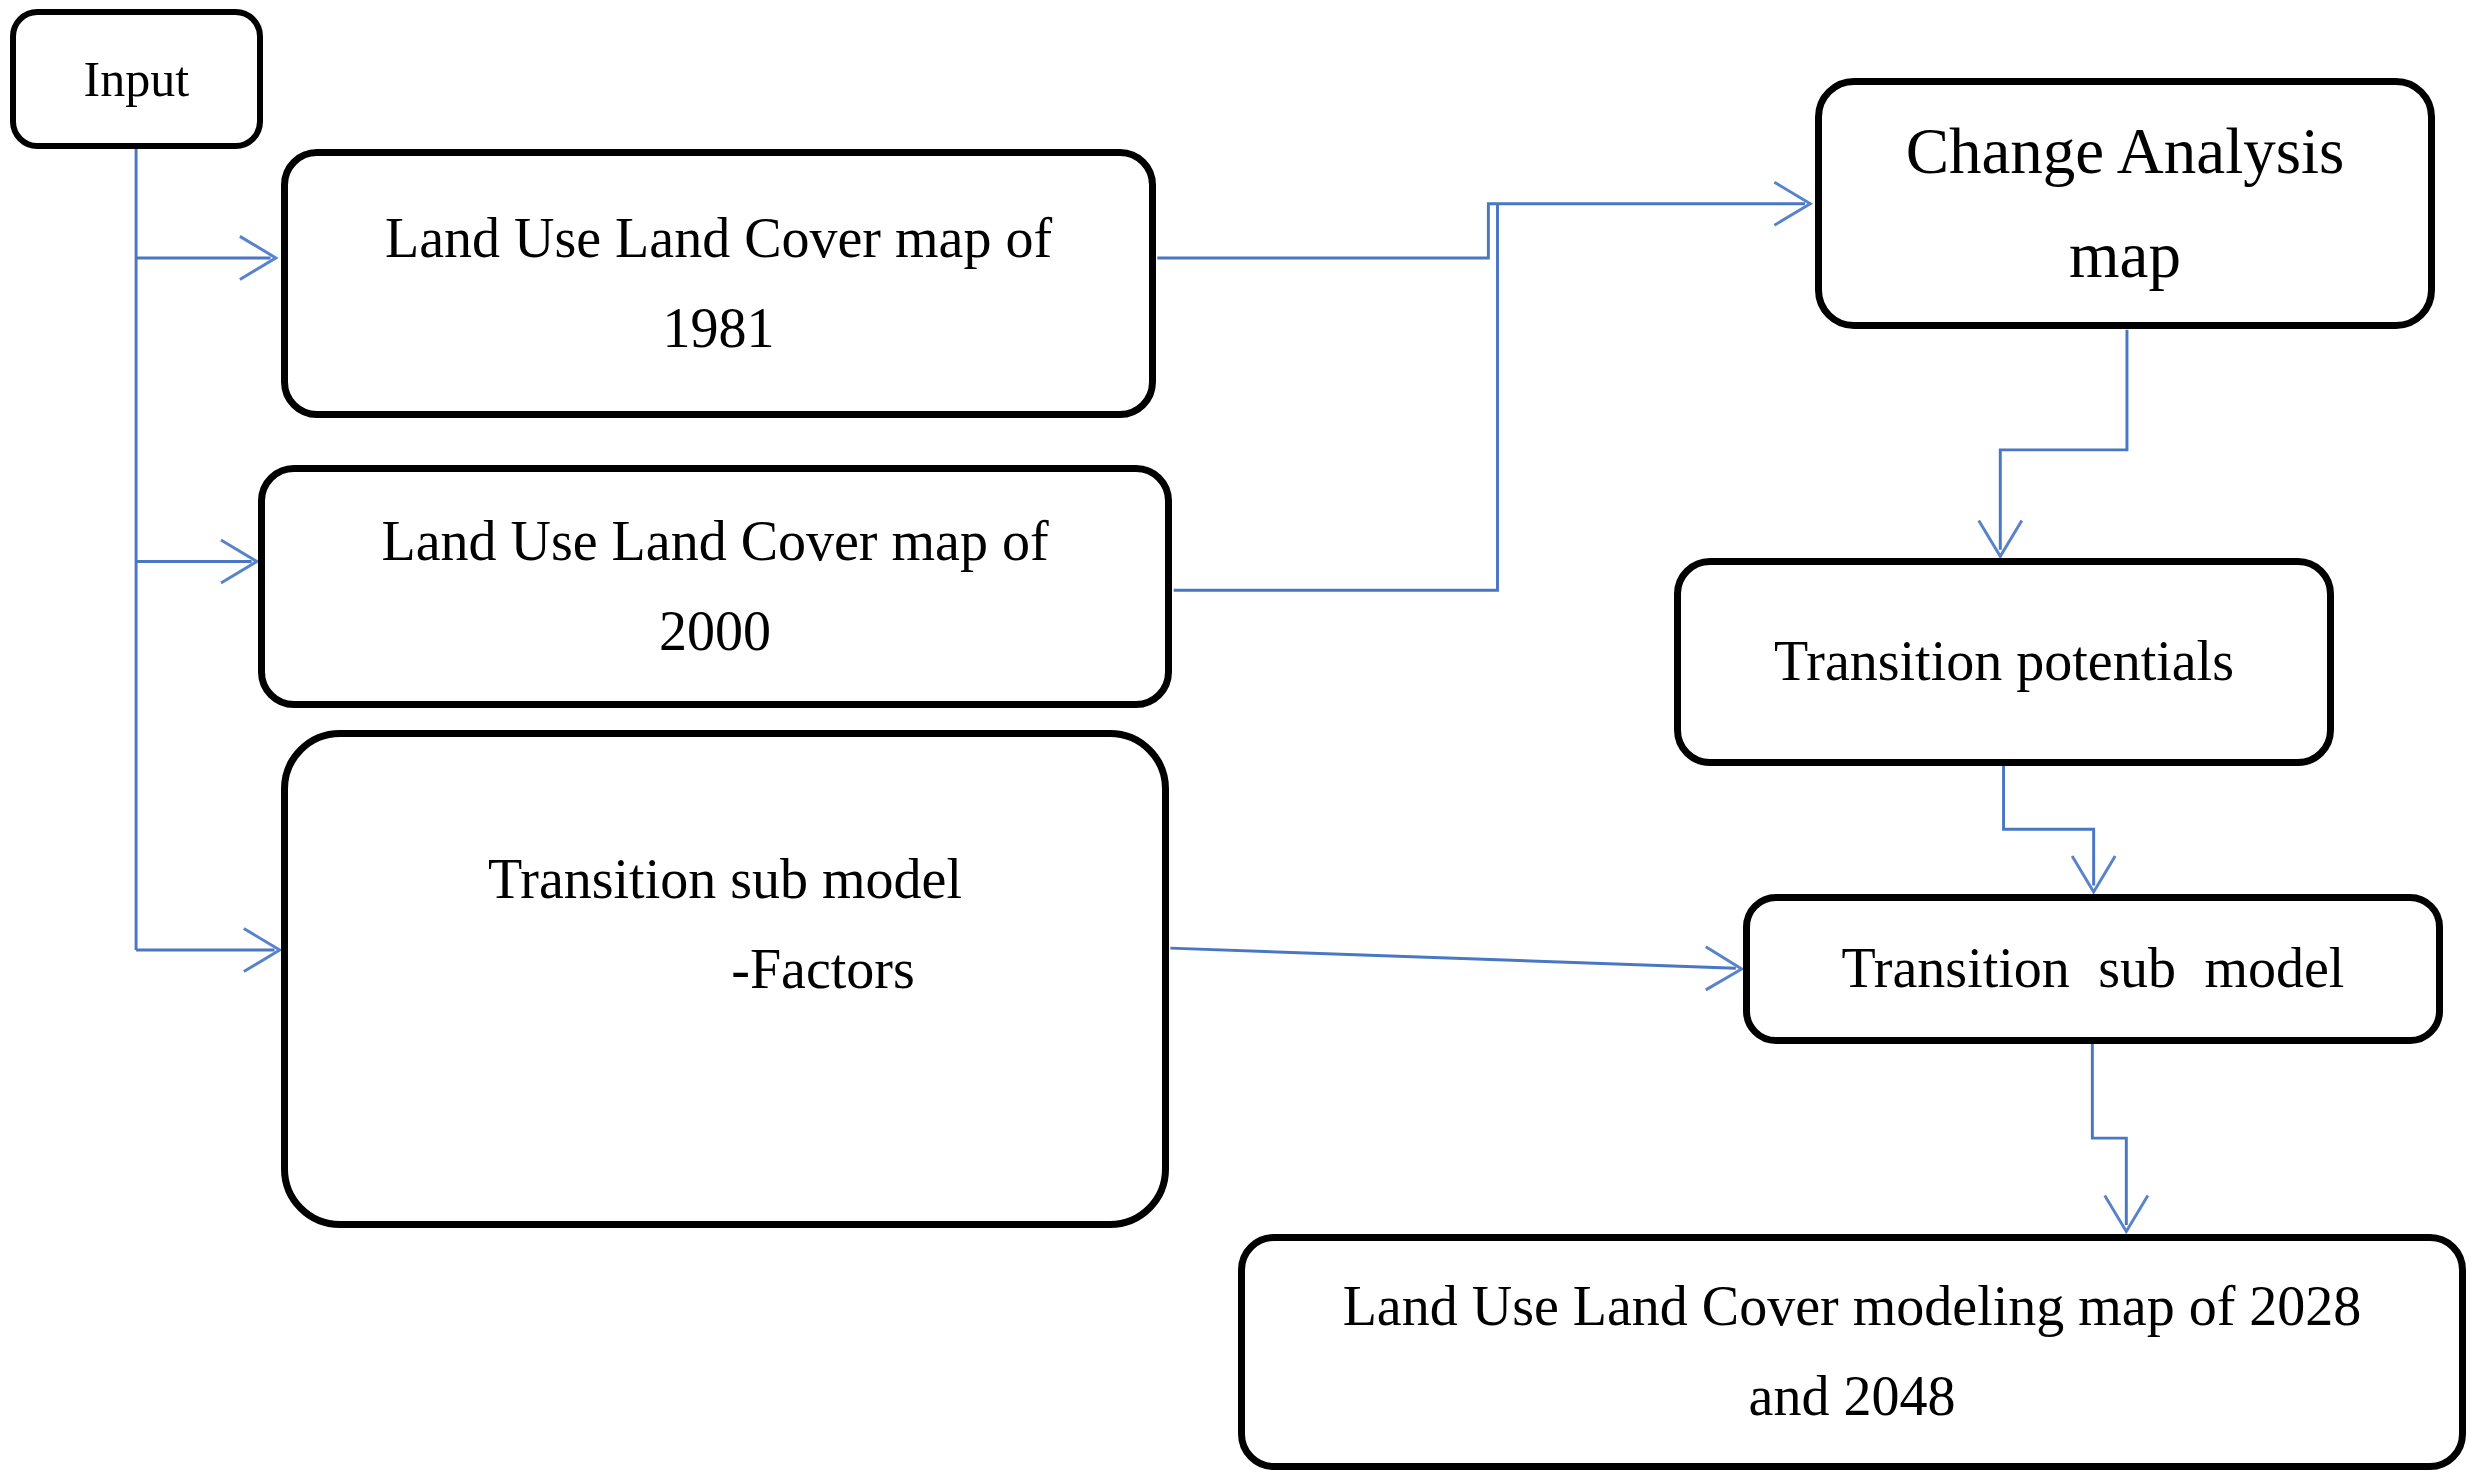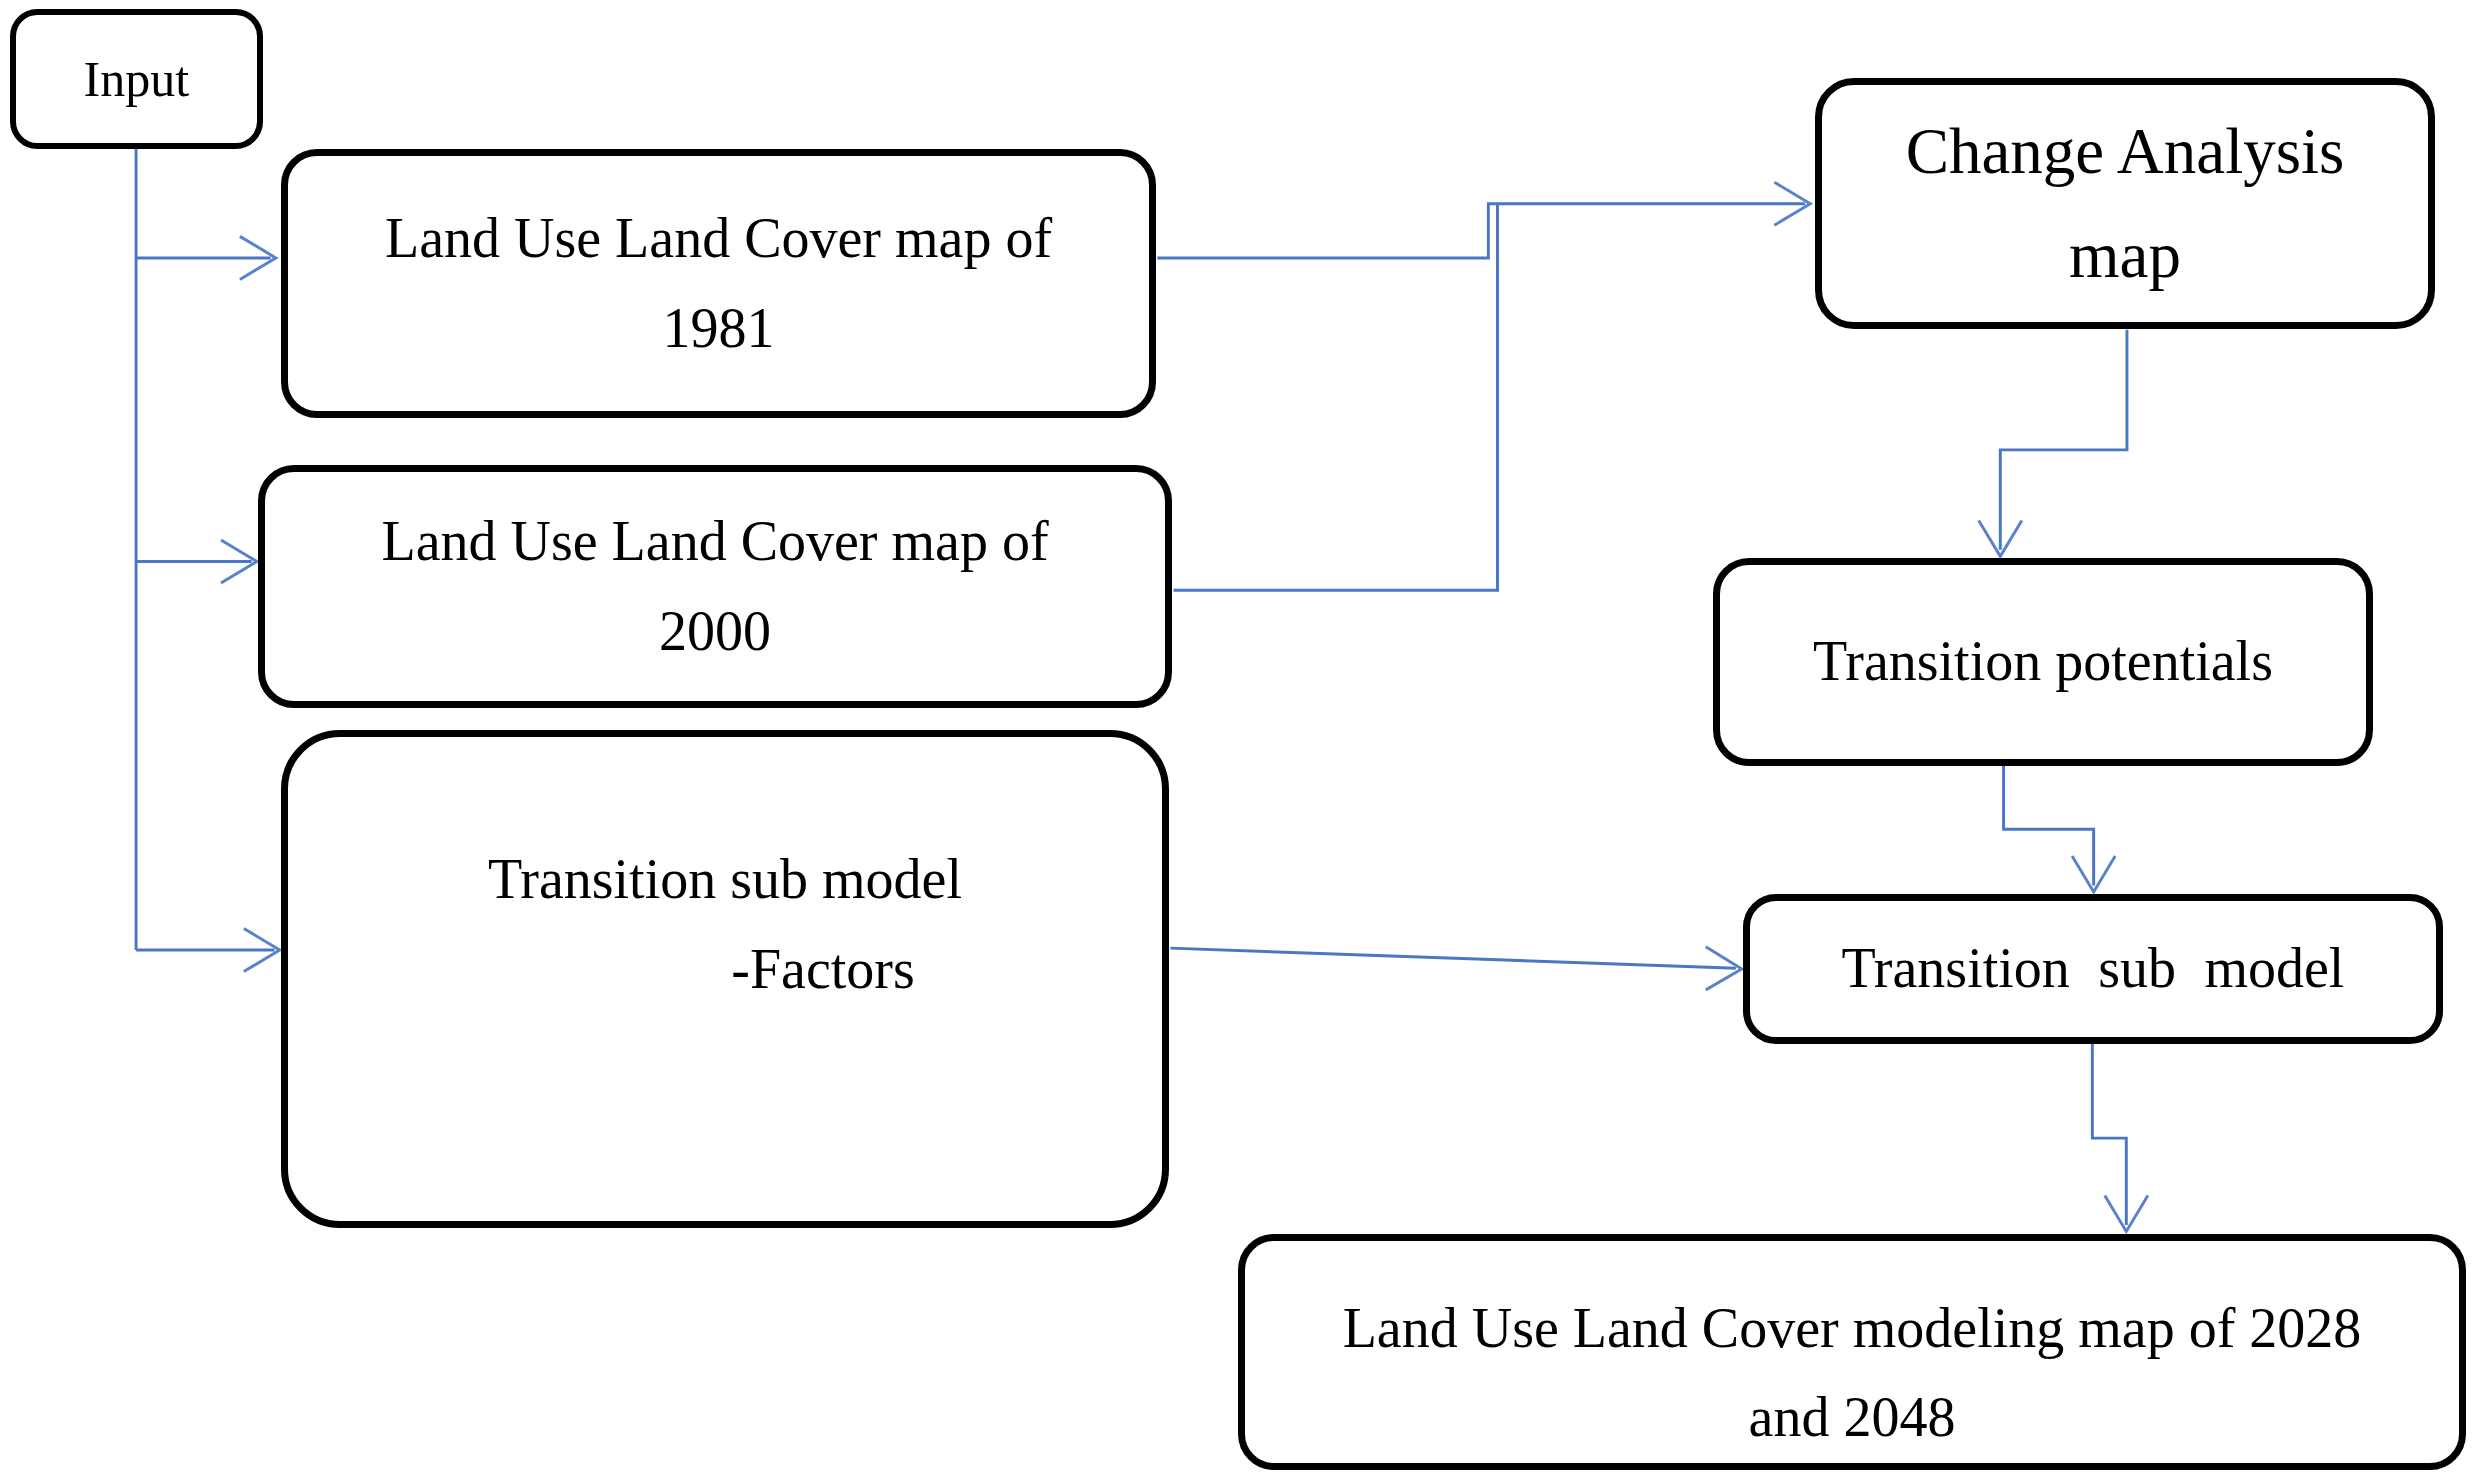--- a/index.html
+++ b/index.html
@@ -68,30 +68,28 @@
     padding-top: 98px;
   }
   .node-transition-factors .line2 { transform: translateX(98px); }
   .node-change-analysis {
     left: 1815px; top: 78px; width: 620px; height: 251px;
     border-radius: 39px; font-size: 65px; line-height: 1.5; gap: 6px;
   }
   .node-transition-potentials {
     left: 1674px; top: 558px; width: 660px; height: 208px;
     border-radius: 36px;
-    margin-left: 39px;
   }
   .node-transition-sub-model {
     left: 1743px; top: 894px; width: 700px; height: 150px;
     border-radius: 33px; word-spacing: 14.4px;
   }
   .node-lulc-modeling {
     left: 1238px; top: 1234px; width: 1228px; height: 236px;
     border-radius: 36px;
-    justify-content: flex-end;
   }
 </style>
 </head>
 <body>
 
 <div class="canvas">
 
   <svg class="edge-layer" viewBox="0 0 3808 2262" xmlns="http://www.w3.org/2000/svg">
 
     <g>

